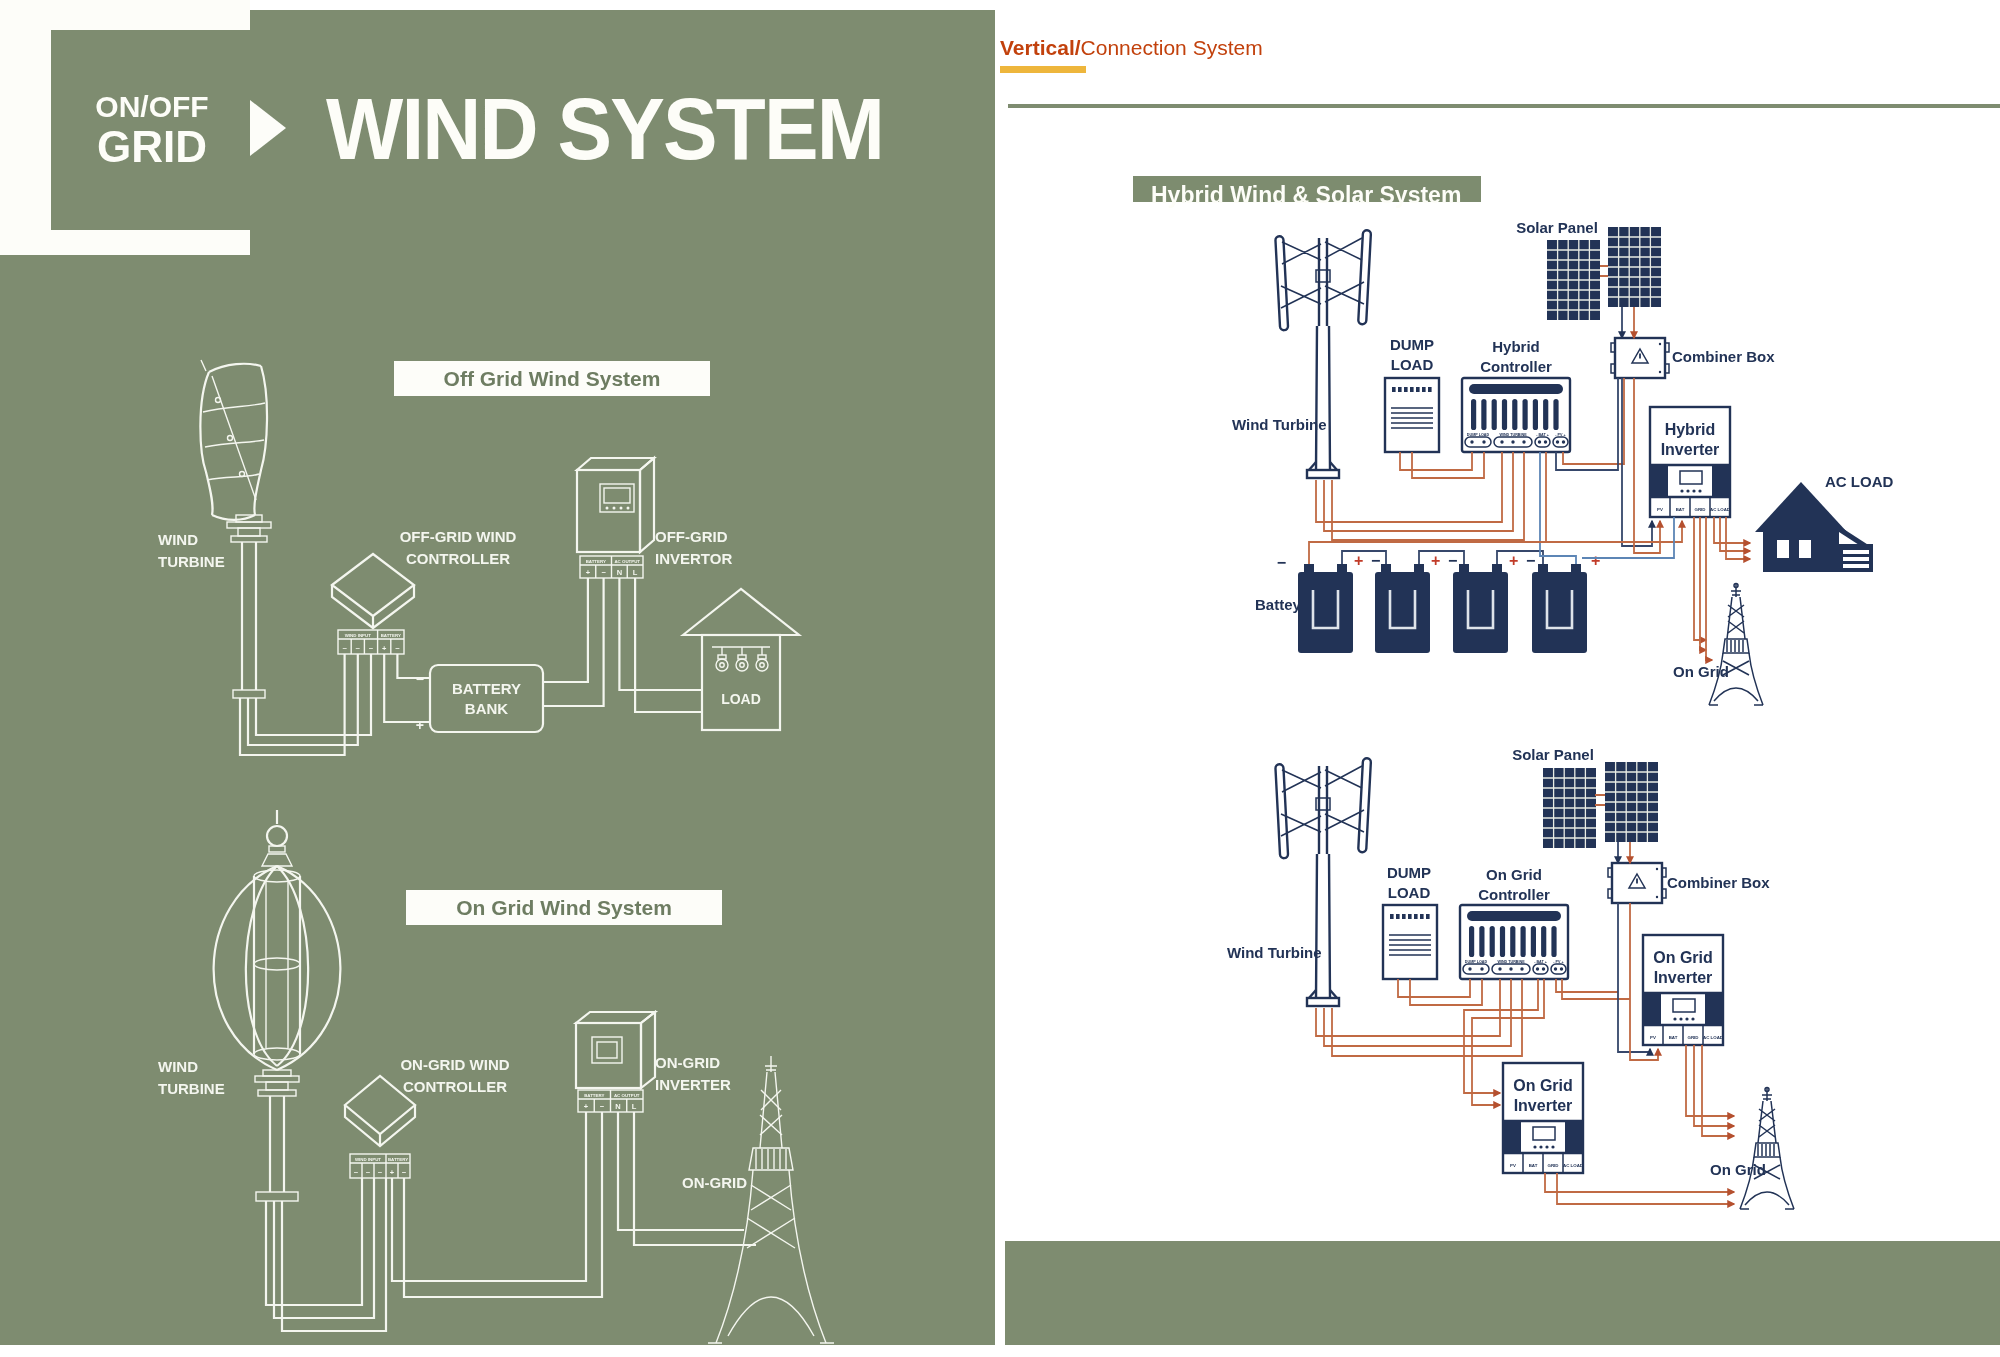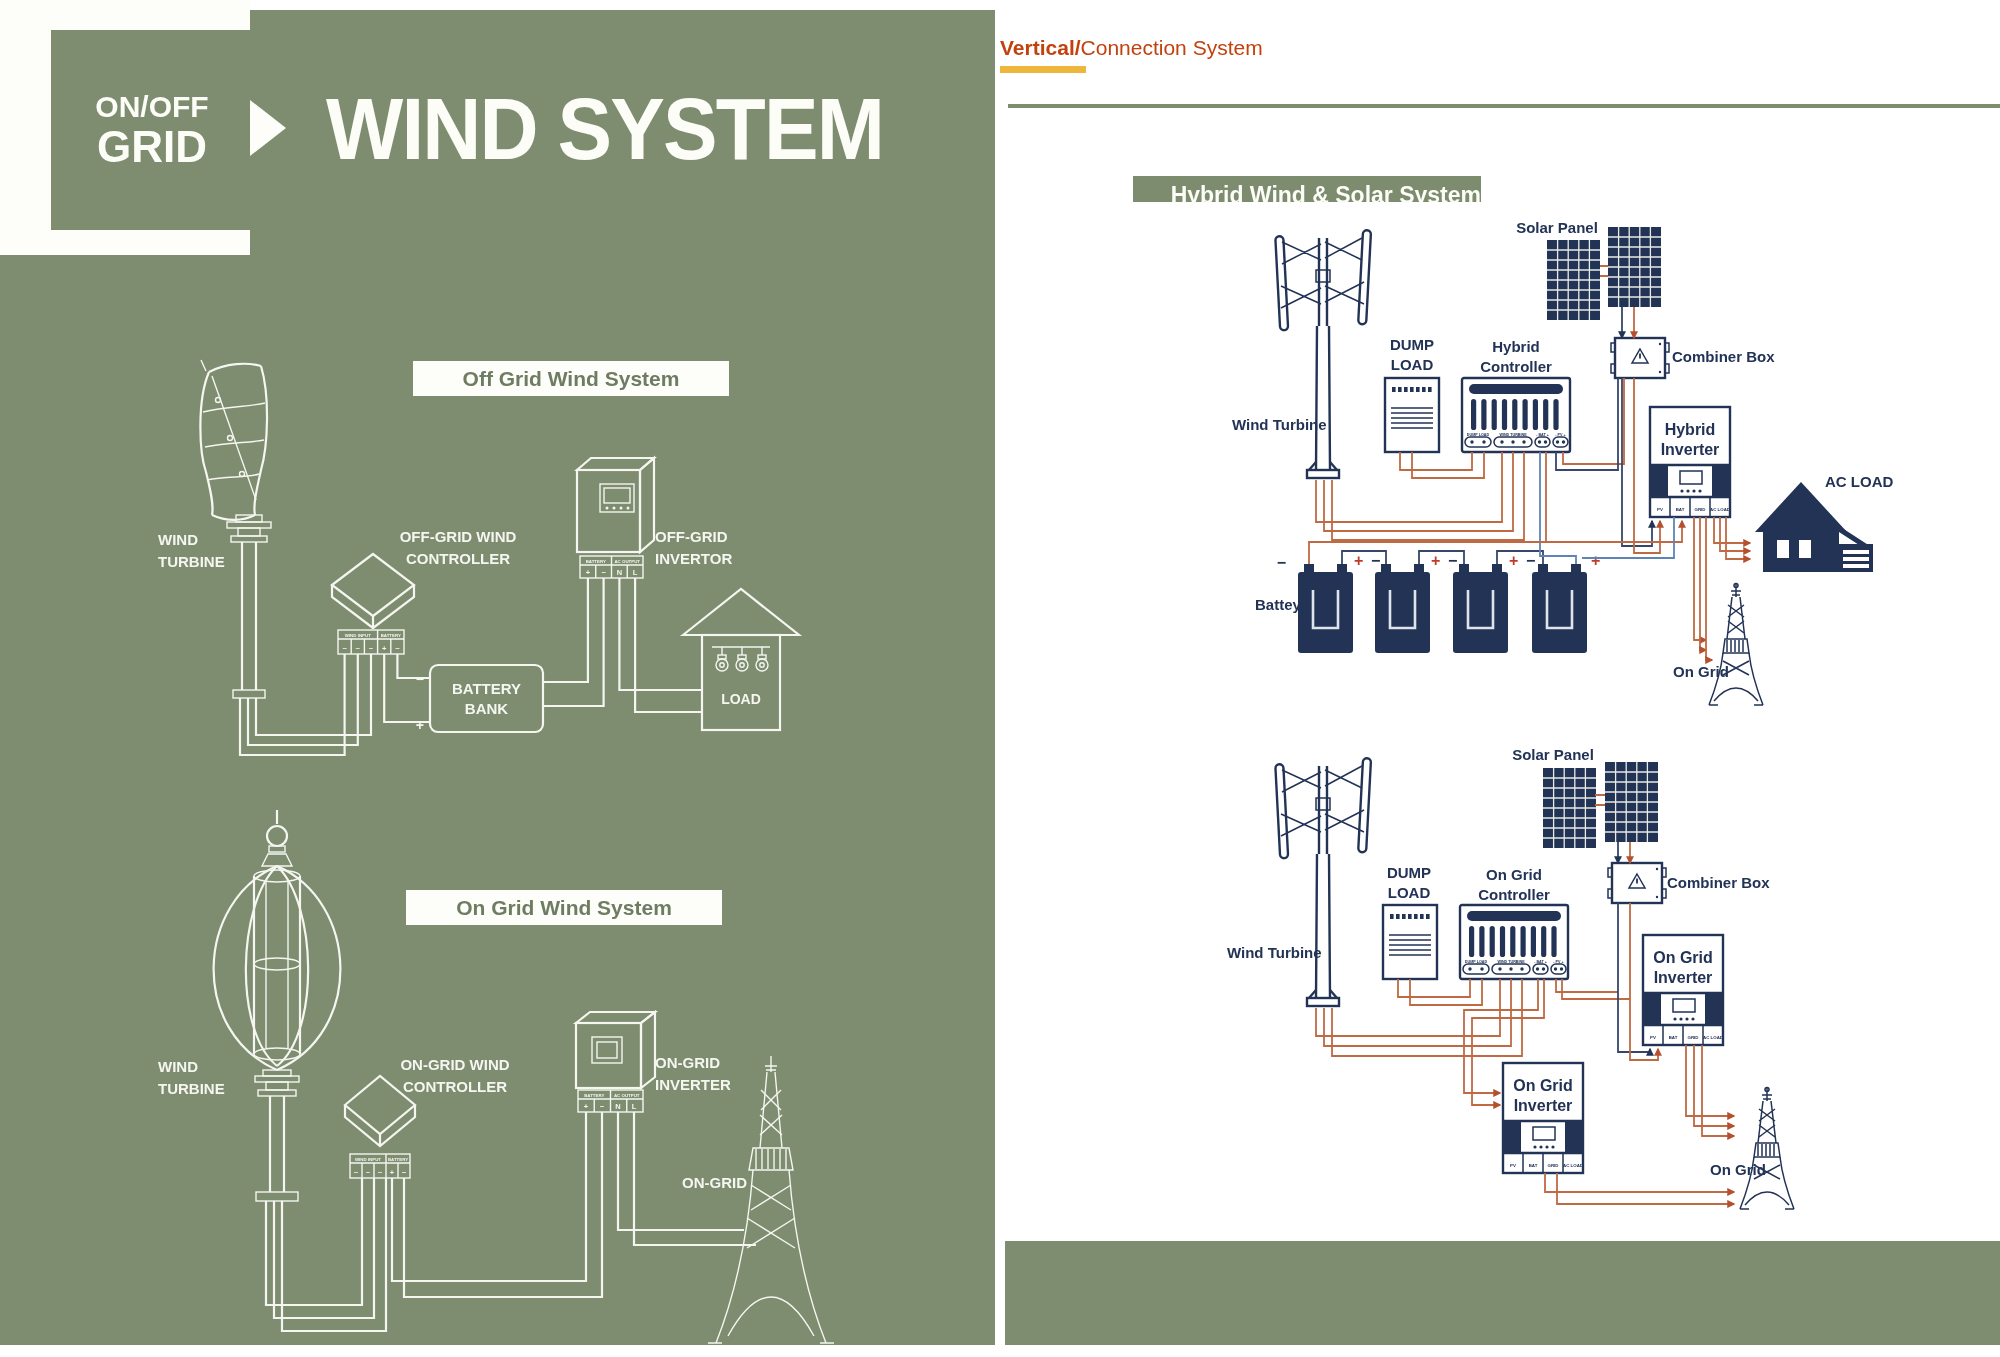--- a/index.html
+++ b/index.html
@@ -12,29 +12,29 @@
   .corner-badge{left:51px;top:30px;width:202px;height:200px;background:#7e8c70;color:#fdfdf8;
                 display:flex;flex-direction:column;justify-content:center;align-items:center;}
   .corner-badge .l1{font-size:30px;font-weight:700;letter-spacing:0px;line-height:34px;}
   .corner-badge .l2{font-size:44px;font-weight:700;line-height:46px;}
   .corner-arrow{left:250px;top:100px;width:0;height:0;border-left:36px solid #fdfdf9;
                 border-top:28px solid transparent;border-bottom:28px solid transparent;}
   .main-title{left:326px;top:78px;color:#fdfdf8;font-size:88px;font-weight:700;letter-spacing:-2px;
               transform:scaleX(.93);transform-origin:left;white-space:nowrap;}
   .banner{width:316px;height:35px;background:#fdfdf9;color:#6e7d62;font-weight:700;font-size:21px;
           text-align:center;line-height:35px;}
-  .banner1{left:413px;top:361px;}
+  .banner1{left:394px;top:361px;}
   .banner2{left:406px;top:890px;}
   
   .r-header{left:1000px;top:36px;font-size:21px;color:#c2410c;white-space:nowrap;}
   .r-header .b{font-weight:700;}
   .r-underline{left:1000px;top:66px;width:86px;height:7px;background:#eeb63c;}
   .r-rule{left:1008px;top:104px;width:992px;height:4px;background:#7e8c70;}
   .g-badge{background:#7d8c6f;color:#fdfdf8;font-weight:700;font-size:23px;height:26px;
-           line-height:38px;padding-left:18px;box-sizing:border-box;text-align:right;}
+           line-height:38px;padding-left:18px;box-sizing:border-box;}
   .badge-hybrid{left:1133px;top:176px;width:348px;}
   .badge-ongrid{left:1115px;top:700px;width:362px;}
   .r-footer{left:1005px;top:1241px;width:995px;height:104px;background:#7e8c70;}
   svg{position:absolute;left:0;top:0;pointer-events:none;}
   svg text{font-family:"Liberation Sans",sans-serif;font-weight:700;}
   .wtxt{fill:#f4f6ef;}
   .ntxt{fill:#223356;}
   .wl{stroke:#f4f6ef;stroke-width:2.2;fill:none;}
   .wl2{stroke:#f4f6ef;stroke-width:1.4;fill:none;}
   .nl{stroke:#223356;stroke-width:2.4;fill:none;}

